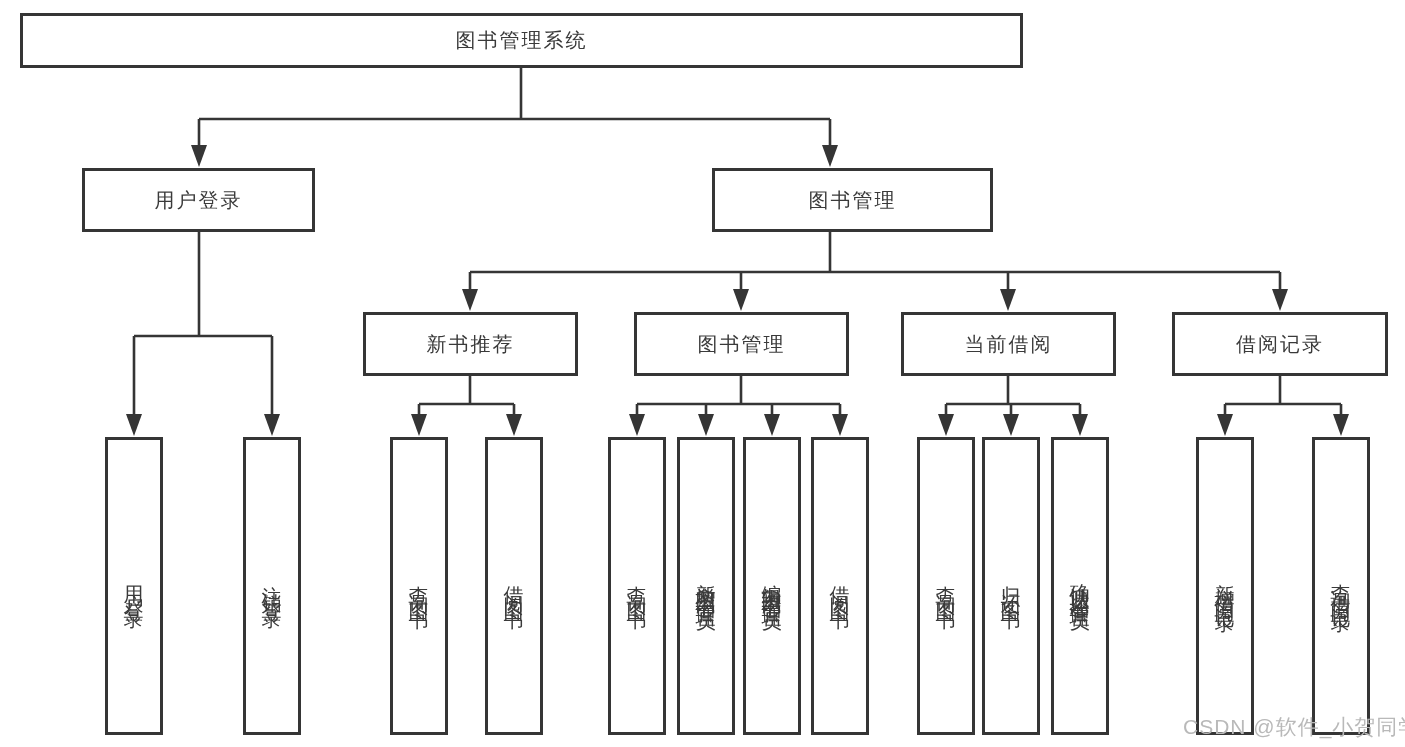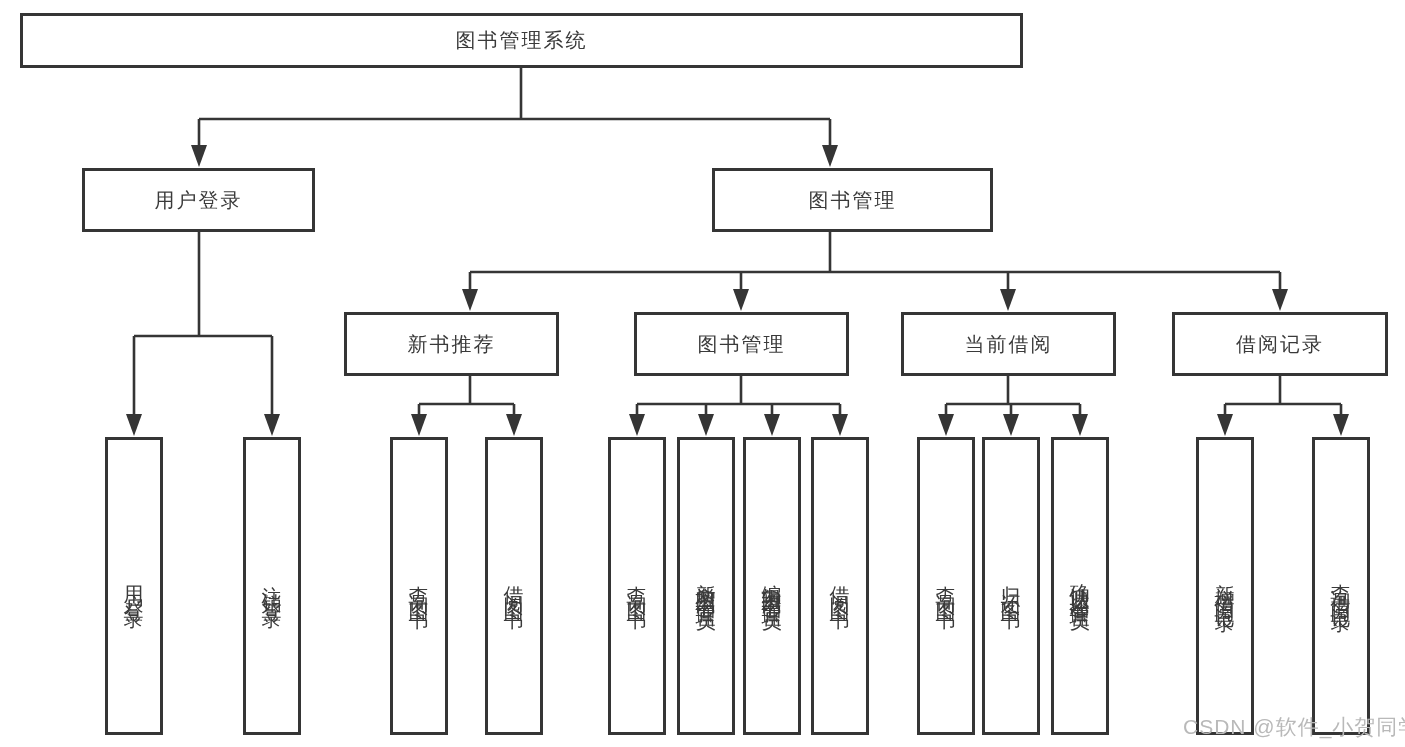--- a/index.html
+++ b/index.html
@@ -104,21 +104,21 @@
     <path d="M1280 376 V404 M1225 404 H1341 M1225 404 V418 M1341 404 V418"></path>
     <polygon points="1217,414 1233,414 1225,436"></polygon>
     <polygon points="1333,414 1349,414 1341,436"></polygon>
   </svg>
 
   <div class="box root-box">图书管理系统</div>
 
   <div class="box l2" style="left:82px;width:233px;">用户登录</div>
   <div class="box l2" style="left:712px;width:281px;">图书管理</div>
 
-  <div class="box l3" style="left:344px;">新书推荐</div>
+  <div class="box l3" style="left:363px;">新书推荐</div>
   <div class="box l3" style="left:634px;">图书管理</div>
   <div class="box l3" style="left:901px;">当前借阅</div>
   <div class="box l3" style="left:1172px;width:216px;">借阅记录</div>
 
   <div class="box leaf sp4" style="left:105px;">
     <span>用户登录</span>
   </div>
   <div class="box leaf sp4" style="left:243px;">
     <span>注销登录</span>
   </div>

